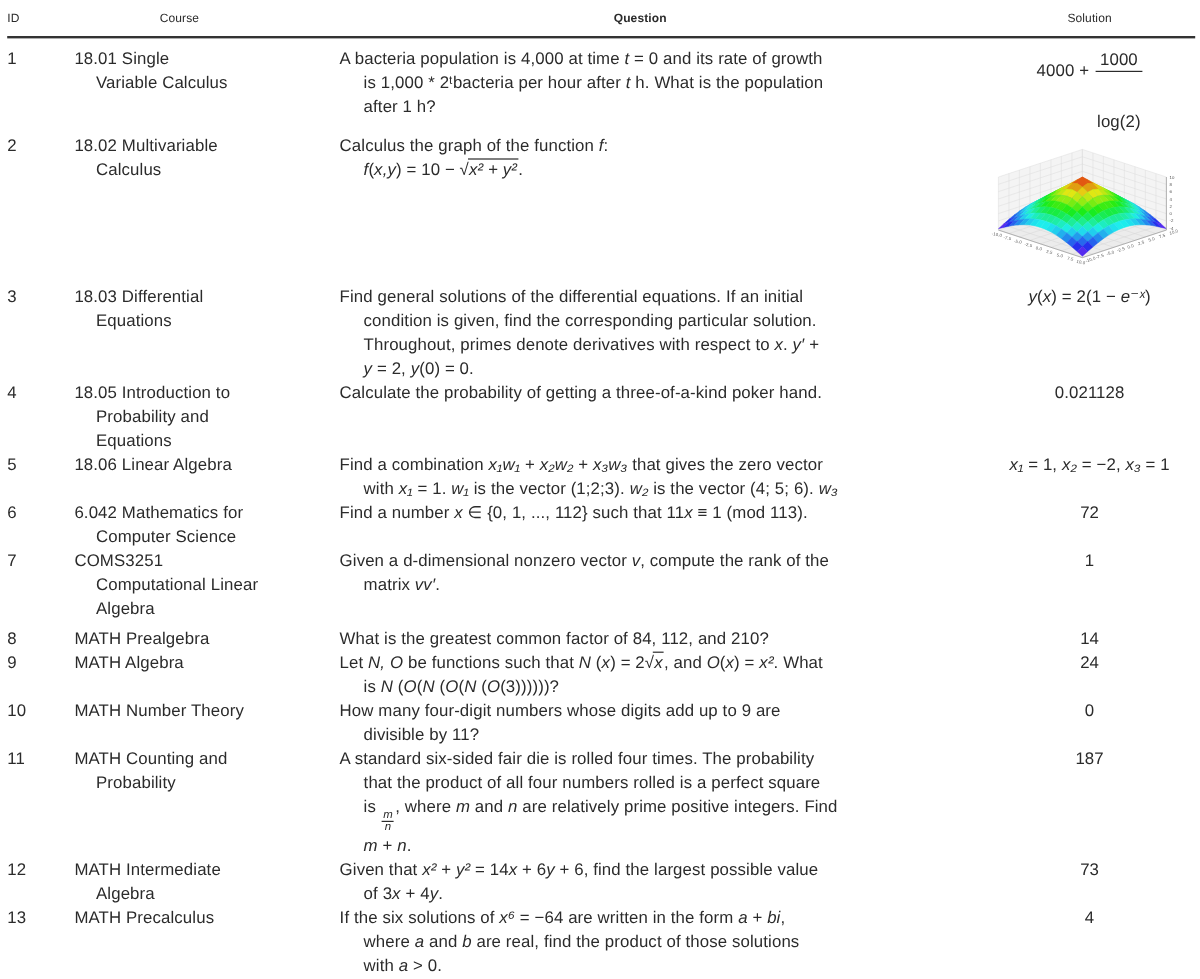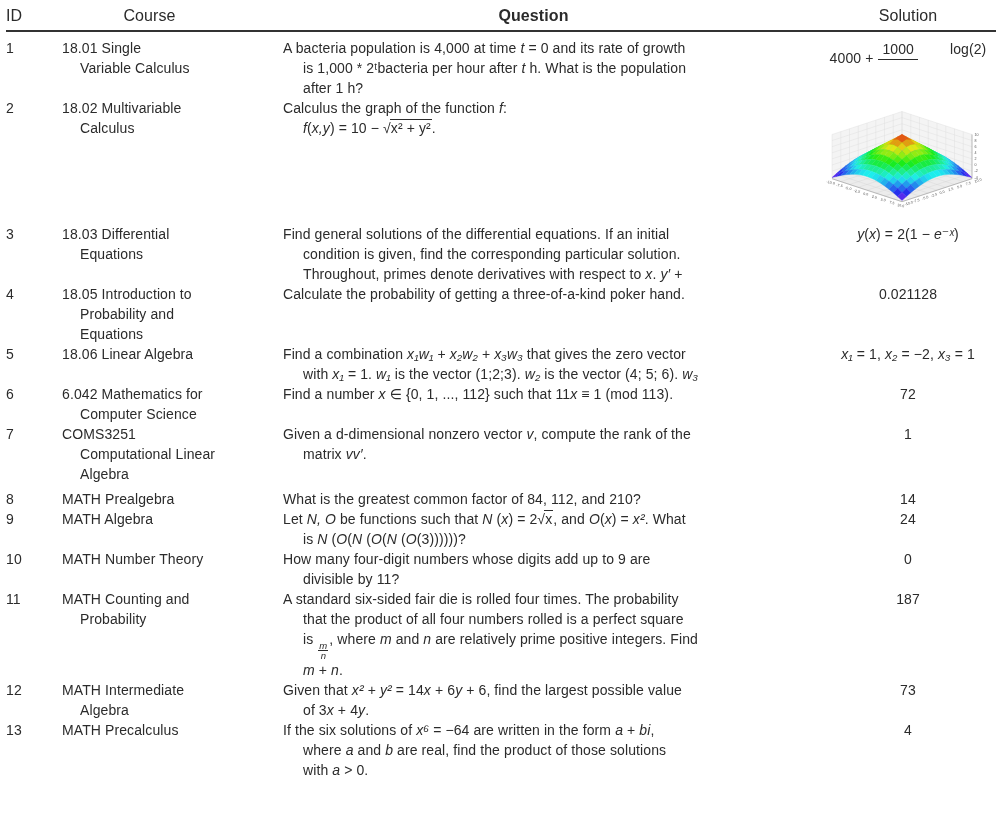--- a/index.html
+++ b/index.html
@@ -3,38 +3,38 @@
 <meta charset="utf-8">
 <style>
   html,body{margin:0;padding:0;background:#ffffff;}
   .page{
     position:relative;width:1000px;height:816px;background:#fff;overflow:hidden;
     font-family:"Liberation Sans","DejaVu Sans",sans-serif;
     color:#2b2b2b;font-size:14px;line-height:20px;letter-spacing:.1px;
   }
   .wrap{padding:6px 4px 0 6px;}
   .grid-row{display:grid;grid-template-columns:56px 221px 537px 176px;align-items:start;}
-  .hdr{font-size:16px;}
+  .hdr{font-size:10px;}
   .hdr-course{text-align:center;padding-right:46px;}
   .hdr-question{text-align:center;padding-right:36px;font-weight:bold;}
   .hdr-solution{text-align:center;}
   .head-rule{height:2px;background:#333;margin:4px 0 6px 0;}
   .cell-q .line.wrapped{padding-left:20px;}
   .cell-c .line.wrapped{padding-left:18px;}
   .line{white-space:nowrap;}
   .cell-s{text-align:center;}
   .row-gap{margin-bottom:5px;}
   .it{font-style:italic;}
-  .sqrt .rad{border-top:1.2px solid currentColor;padding:0 1px 0 1px;text-align:center;}
+  .sqrt .rad{border-top:1.2px solid currentColor;font-style:italic;padding:0 1px 0 1px;text-align:center;}
   .sqrt .sign{margin-right:-1px;}
   .frac{display:inline-flex;flex-direction:column;align-items:center;vertical-align:-5px;
         font-size:9.5px;line-height:9px;font-style:italic;margin:0 1px;}
   .frac .fn{border-bottom:1px solid currentColor;padding:0 1px;}
   .bigfrac{display:flex;justify-content:center;align-items:flex-start;gap:5px;margin-top:2px;line-height:19px;}
-  .bigfrac .stack{display:flex;flex-direction:row;align-items:flex-start;gap:32px;}
+  .bigfrac .stack{display:flex;flex-direction:column;align-items:center;gap:32px;}
   .bigfrac .bnum{border-bottom:1.4px solid #2b2b2b;padding:0 4px;}
   .bigfrac .pre{padding-top:9px;}
   .plot-holder{margin:-5px 0 0 0;text-align:center;}
 </style>
 </head>
 <body>
 
 <div class="page">
   <div class="wrap">
 
@@ -427,20 +427,21 @@
         <div class="grid-row">
           <div class="cell-id">3</div>
           <div class="cell-c">
             <div class="line">18.03 Differential</div>
             <div class="line wrapped">Equations</div>
           </div>
           <div class="cell-q">
             <div class="line"><span>Find general solutions of the differential equations. If an initial</span></div>
             <div class="line wrapped"><span>condition is given, find the corresponding particular solution.</span></div>
             <div class="line wrapped"><span>Throughout, primes denote derivatives with respect to </span><span class="it">x</span><span>. </span><span class="it">y′</span><span> +</span></div>
+            <div class="line wrapped"><span class="it">y</span><span> = 2, </span><span class="it">y</span><span>(0) = 0.</span></div>
           </div>
           <div class="cell-s">
             <div class="line"><span class="it">y</span><span>(</span><span class="it">x</span><span>) = 2(1 − </span><span class="it">e⁻ˣ</span><span>)</span></div>
           </div>
         </div>
         <div class="grid-row">
           <div class="cell-id">4</div>
           <div class="cell-c">
             <div class="line">18.05 Introduction to</div>
             <div class="line wrapped">Probability and</div>

